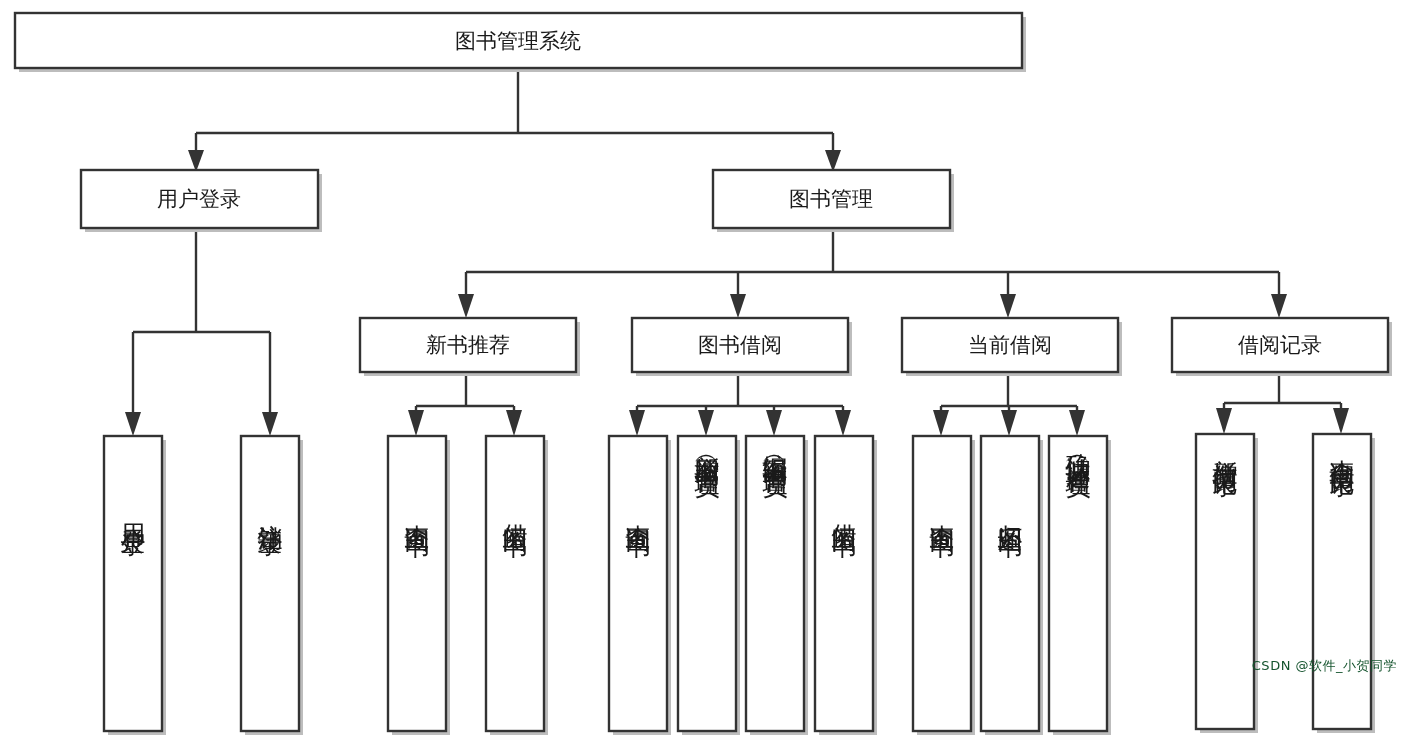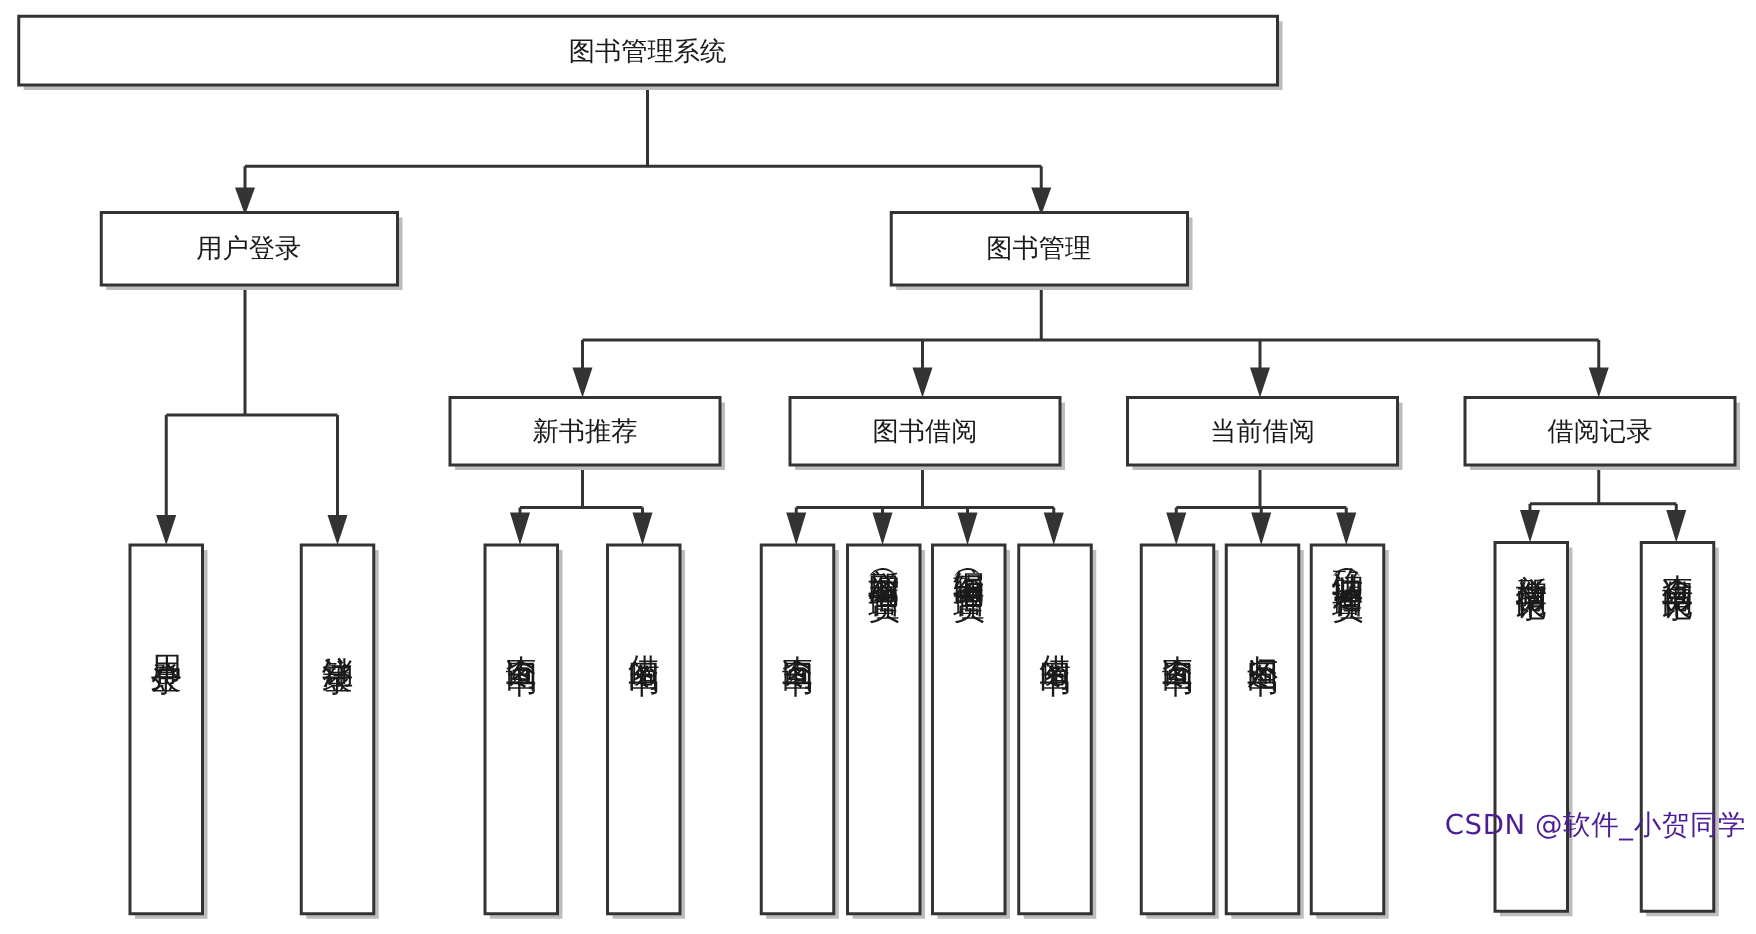--- a/index.html
+++ b/index.html
@@ -55,22 +55,22 @@
     fill: #1a1a1a;
     writing-mode: vertical-rl;
     text-orientation: upright;
     letter-spacing: 3px;
   }
   .watermark {
     position: absolute;
     right: 8px;
     bottom: 6px;
     font-family: "DejaVu Sans", "Liberation Sans", sans-serif;
-    font-size: 22px;
-    color: #4c1d95;
+    font-size: 13px;
+    color: #14532d;
     white-space: nowrap;
     letter-spacing: 0.5px;
   }
 </style>
 </head>
 <body>
 
 <div id="diagram-root">
 
   <svg class="diagram-svg" viewBox="0 0 1405 747">

